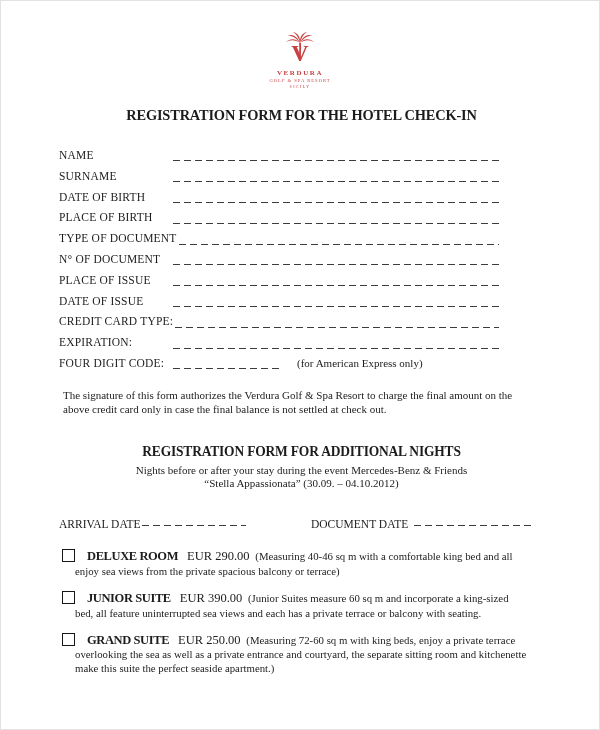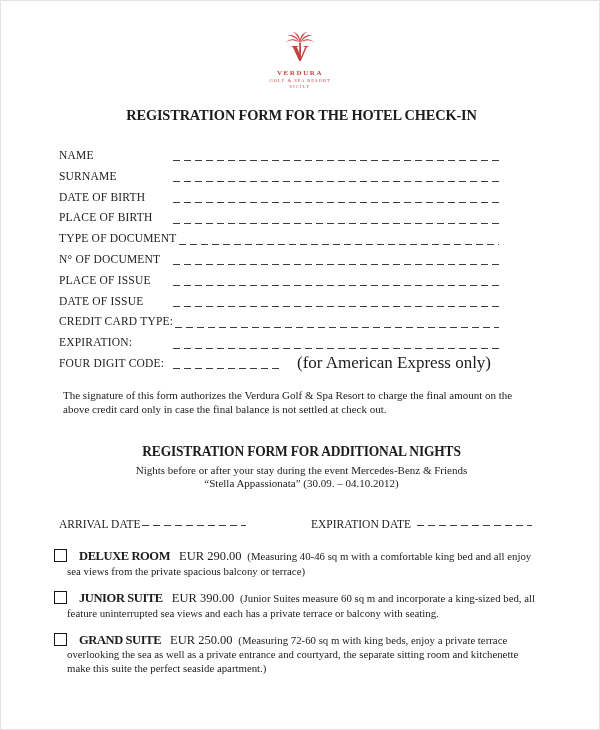--- a/index.html
+++ b/index.html
@@ -23,34 +23,34 @@
     margin:27px 0 4px; transform:scaleX(0.93); }
   .subtitle { text-align:center; font-size:11px; line-height:1.25; }
   
   .fields { margin-top:21px; margin-right:45px; }
   .frow { display:flex; align-items:stretch; height:20.8px; font-size:11.5px; }
   .flabel { white-space:nowrap; min-width:112px; letter-spacing:0.2px; align-self:center; }
   .fline { flex:1; position:relative; }
   .fline::after { content:""; position:absolute; left:2px; right:0; bottom:4px; height:1px;
     background:repeating-linear-gradient(90deg,#3c3c3c 0 7px, transparent 7px 11px); }
   .fline.code { flex:0 0 112px; }
-  .note { align-self:center; margin-left:14px; white-space:nowrap; font-size:17px; }
+  .note { align-self:center; margin-left:14px; white-space:nowrap; font-size:11px; }
   
   .disclaimer { font-size:11px; line-height:1.2; margin:16px 4px 0; }
   
   .dates { display:flex; margin-top:27px; font-size:11.5px;font-family:Liberation Serif, serif; }
   .dg-left { flex:0 0 252px; display:flex; align-items:stretch; }
   .dg-right { flex:1; display:flex; align-items:stretch; margin-right:12px; }
   .dates .dlabel { white-space:nowrap; align-self:center; }
   .dates .fline { align-self:stretch; }
   .dg-left .fline { flex:0 0 106px; }
   .dg-right .fline { flex:1; margin-left:4px; }
   
   .rooms { margin-top:19px; }
-  .room { font-size:10.8px; line-height:1.24; margin:0 8px 13px; text-indent:-13px; padding-left:0; }
+  .room { font-size:10.8px; line-height:1.24; margin:0 16px 13px; text-indent:-13px; padding-left:0; }
   .checkbox { display:inline-block; width:11px; height:11px; border:1.5px solid #161616;
     vertical-align:-2px; margin-right:12px; background:#fff; }
   .rname { font-weight:bold; font-size:12.5px; letter-spacing:-0.4px; }
   .rprice { font-size:12.5px; margin-left:9px; margin-right:3px; }
 </style>
 </head>
 <body>
 
 <div class="page">
 
@@ -127,21 +127,21 @@
   <h2 class="title2">REGISTRATION FORM FOR ADDITIONAL NIGHTS</h2>
   <div class="subtitle">Nights before or after your stay during the event Mercedes-Benz &amp; Friends</div>
   <div class="subtitle">“Stella Appassionata” (30.09. – 04.10.2012)</div>
 
   <div class="dates">
     <div class="dg-left">
       <span class="dlabel">ARRIVAL DATE</span>
       <span class="fline"></span>
     </div>
     <div class="dg-right">
-      <span class="dlabel">EXPIRATION DATE</span>
+      <span class="dlabel">DOCUMENT DATE</span>
       <span class="fline"></span>
     </div>
   </div>
 
   <div class="rooms">
     <p class="room">
       <span class="checkbox"></span><span class="rname">DELUXE ROOM</span><span class="rprice">EUR 290.00</span> <span class="rdesc">(Measuring 40-46 sq m with a comfortable king bed and all enjoy sea views from the private spacious balcony or terrace)</span>
     </p>
     <p class="room">
       <span class="checkbox"></span><span class="rname">JUNIOR SUITE</span><span class="rprice">EUR 390.00</span> <span class="rdesc">(Junior Suites measure 60 sq m and incorporate a king-sized bed, all feature uninterrupted sea views and each has a private terrace or balcony with seating.</span>

